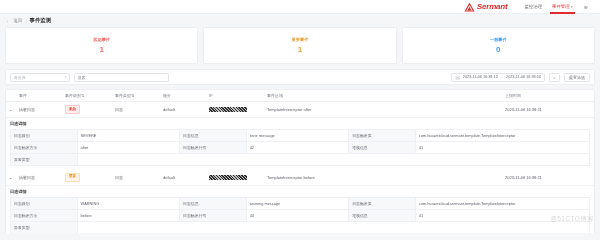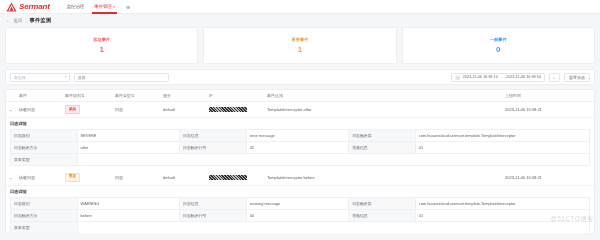--- a/index.html
+++ b/index.html
@@ -8,21 +8,21 @@
     background: #f5f6f8;
     font-family: "Liberation Sans", "DejaVu Sans", sans-serif;
     font-size: 5px;
     color: #4a4a4a;
     overflow: hidden;
   }
 
   
   .topbar {
     height: 14px; background: #ffffff; display: flex; align-items: center;
-    padding: 0 6px; border-bottom: 1px solid #eceef1; position: relative;
+    padding: 0 6px; border-bottom: 1px solid #eceef1; position: relative; justify-content: flex-end;
   }
   .logo-wrap { display: flex; align-items: center; gap: 2px; }
   .logo-mark { width: 11px; height: 10px; display: block; }
   .logo-text {
     font-size: 8px; font-weight: bold; color: #e02c2c;
     letter-spacing: -0.2px; font-style: italic;
   }
   .topnav { display: flex; align-items: center; margin-left: 12px; height: 14px; }
   .topnav-item {
     font-size: 4.4px; color: #5d5d5d; padding: 0 5px; height: 14px;

